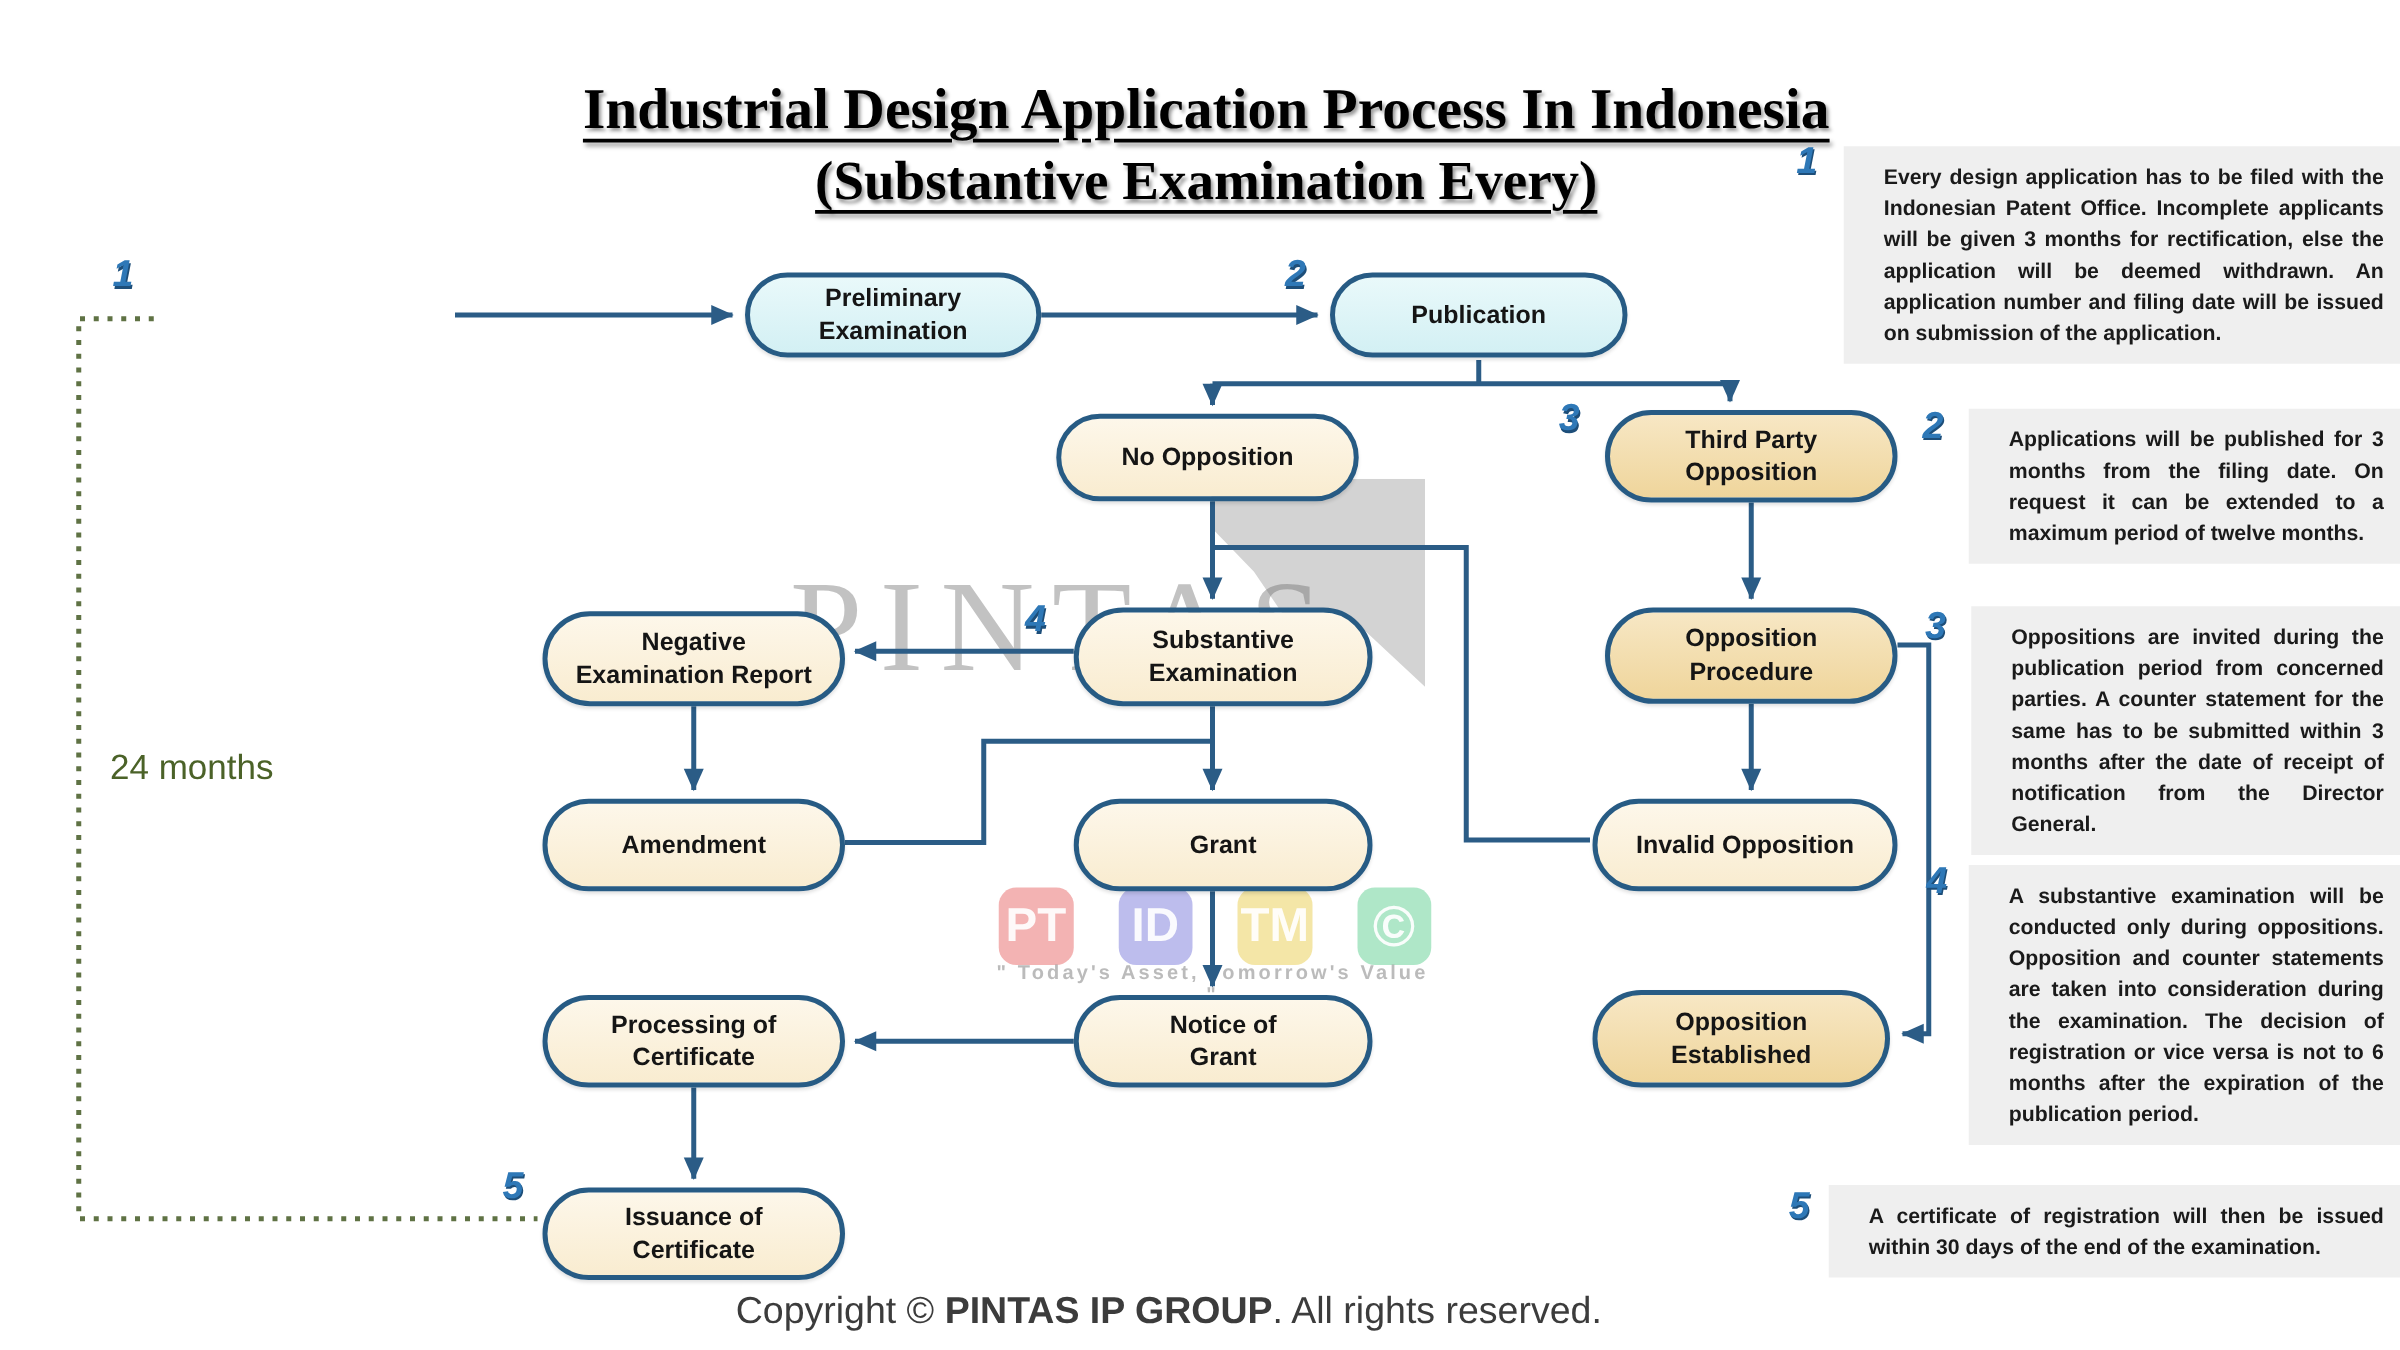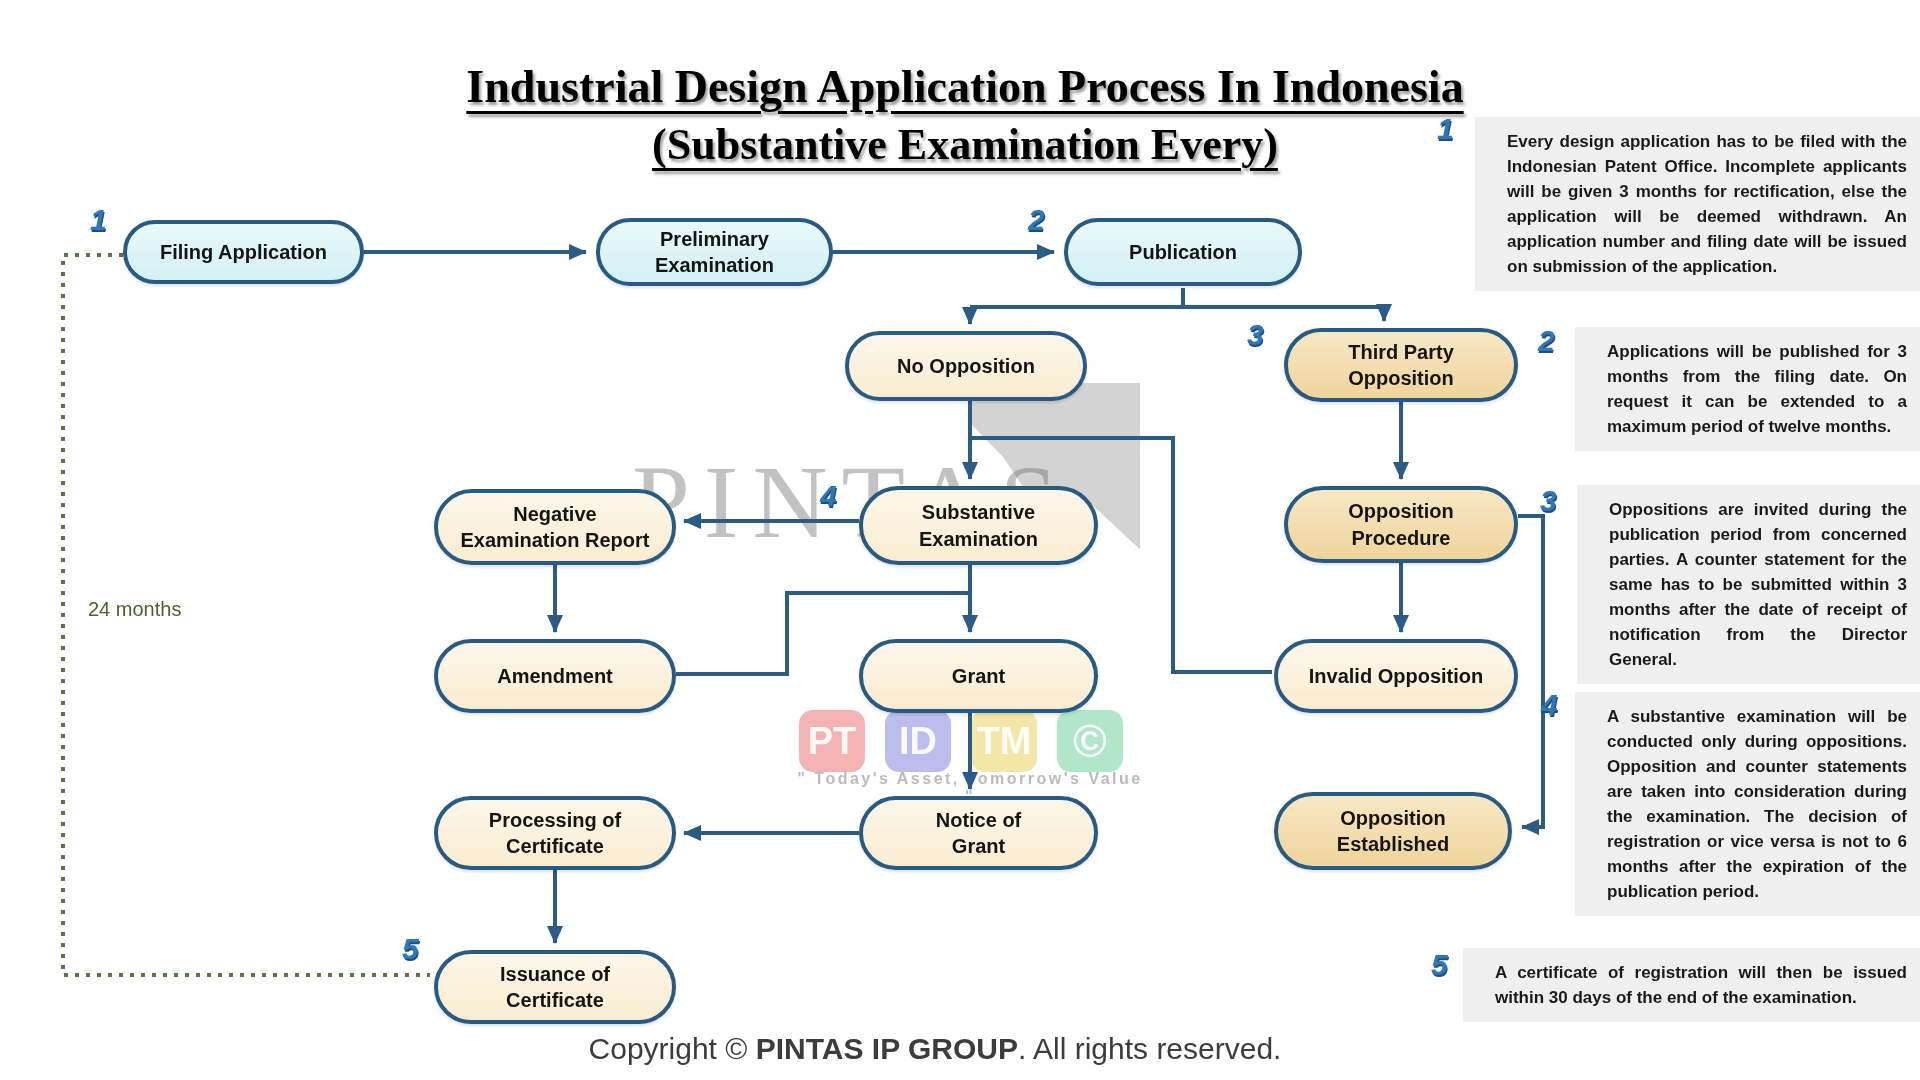--- a/index.html
+++ b/index.html
@@ -14,21 +14,21 @@
          text-decoration-thickness:3px;text-underline-offset:9px;}
   .title .t1{font-size:46px;}
   .title .t2{font-size:44px;}
 
   
   .wm-brand{position:absolute;left:632px;top:442px;font-family:"Liberation Serif",serif;
             font-size:104px;letter-spacing:14px;color:rgba(110,110,110,0.42);z-index:0;}
   .wm-logo{position:absolute;left:950px;top:383px;width:190px;height:177px;z-index:0;
            background:rgba(130,130,130,0.35);
            clip-path:polygon(10% 0,100% 0,100% 94%,72% 66%,52% 80%,28% 42%,10% 22%);}
-  .wm-badges{position:absolute;left:799px;top:710px;width:346px;display:flex;gap:20px;z-index:0;text-align:right;}
+  .wm-badges{position:absolute;left:799px;top:710px;width:346px;display:flex;gap:36px;z-index:0;text-align:right;}
   .wm-badge{width:66px;height:62px;border-radius:14px;display:flex;align-items:center;justify-content:center;
             font-weight:bold;font-size:38px;color:rgba(255,255,255,0.92);}
   .b-pt{background:rgba(228,86,86,0.45);}
   .b-id{background:rgba(108,108,216,0.45);}
   .b-tm{background:rgba(233,206,80,0.5);}
   .b-c {background:rgba(96,208,146,0.5);font-size:46px;}
   .wm-tagline{position:absolute;left:790px;top:770px;width:360px;text-align:center;z-index:0;
               font-size:16px;font-weight:bold;letter-spacing:2.5px;color:rgba(150,150,150,0.65);}
 
   
@@ -48,21 +48,21 @@
   
   .stepnum{position:absolute;z-index:3;font-weight:bold;font-style:italic;font-size:30px;
            color:#2e78b7;text-shadow:1px 2px 0 #1d4e79;}
 
   
   .note{position:absolute;z-index:2;background:#efefef;padding:12px 32px;
         font-weight:bold;font-size:17px;line-height:25px;color:#1a1a1a;
         text-align:justify;text-align-last:left;}
 
   
-  .loop-label{position:absolute;left:88px;top:598px;z-index:2;font-size:20px;color:#4b6228;}
+  .loop-label{position:absolute;left:88px;top:598px;z-index:2;font-size:28px;color:#4b6228;}
   .copyright{position:absolute;left:480px;top:1032px;width:910px;text-align:center;z-index:2;
              font-size:30px;color:#3c3c3c;}
   .copyright .strong{font-weight:bold;}
 </style>
 </head>
 <body>
 
 <div id="canvas">
 
   <div class="wm-logo"></div>
@@ -113,21 +113,20 @@
     <path class="wire" d="M555 870 V943" marker-end="url(#arr)"></path>
 
     <path class="wire" d="M1401 402 V479" marker-end="url(#arr)"></path>
     <path class="wire" d="M1401 563 V632" marker-end="url(#arr)"></path>
 
     <path class="wire" d="M1518 516 H1543 V827 H1522" marker-end="url(#arr)"></path>
 
     <path class="loop" d="M123 255 H63 V975 H430"></path>
   </svg>
 
-  <div class="pill cyan" style="left:123px;top:220px;width:233px;height:56px;">Filing Application</div>
   <div class="pill cyan" style="left:596px;top:218px;width:229px;height:60px;">Preliminary
 Examination</div>
   <div class="pill cyan" style="left:1064px;top:218px;width:230px;height:60px;">Publication</div>
   <div class="pill cream" style="left:845px;top:331px;width:234px;height:62px;">No Opposition</div>
   <div class="pill tan" style="left:1284px;top:328px;width:226px;height:66px;">Third Party
 Opposition</div>
   <div class="pill cream" style="left:434px;top:489px;width:234px;height:68px;">Negative
 Examination Report</div>
   <div class="pill cream" style="left:859px;top:486px;width:231px;height:71px;">Substantive
 Examination</div>

